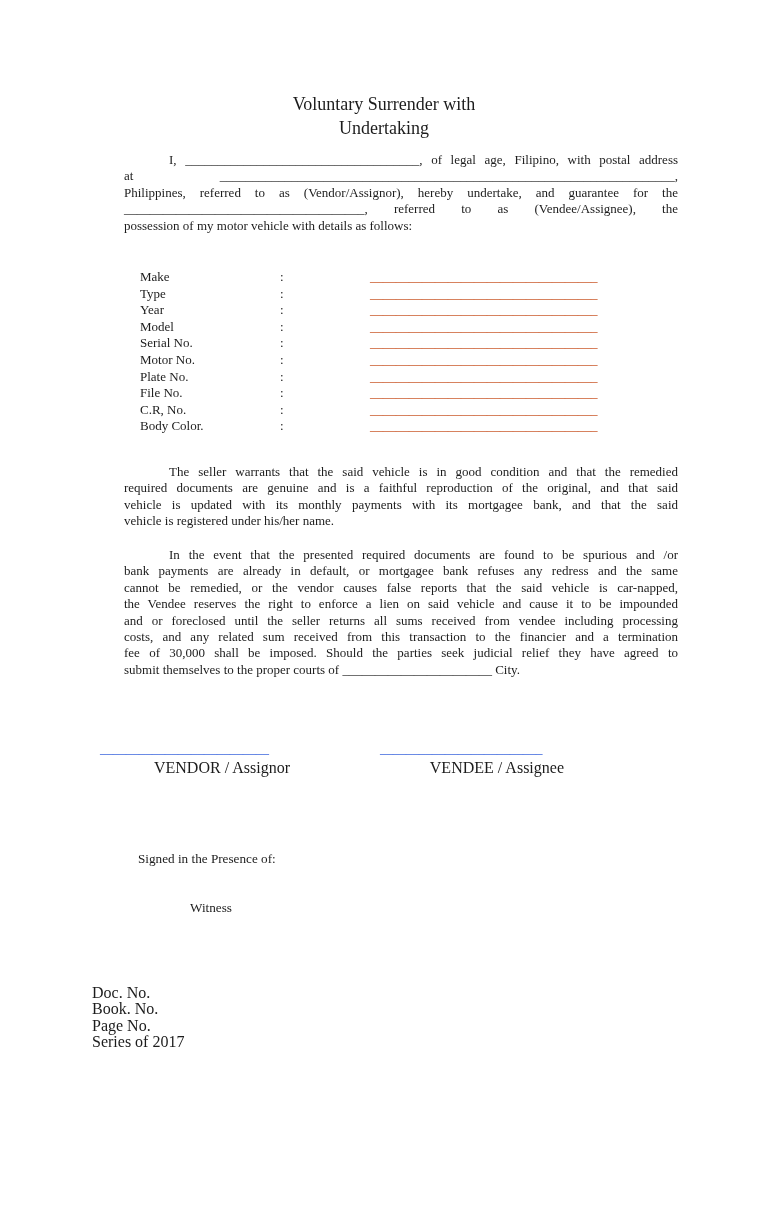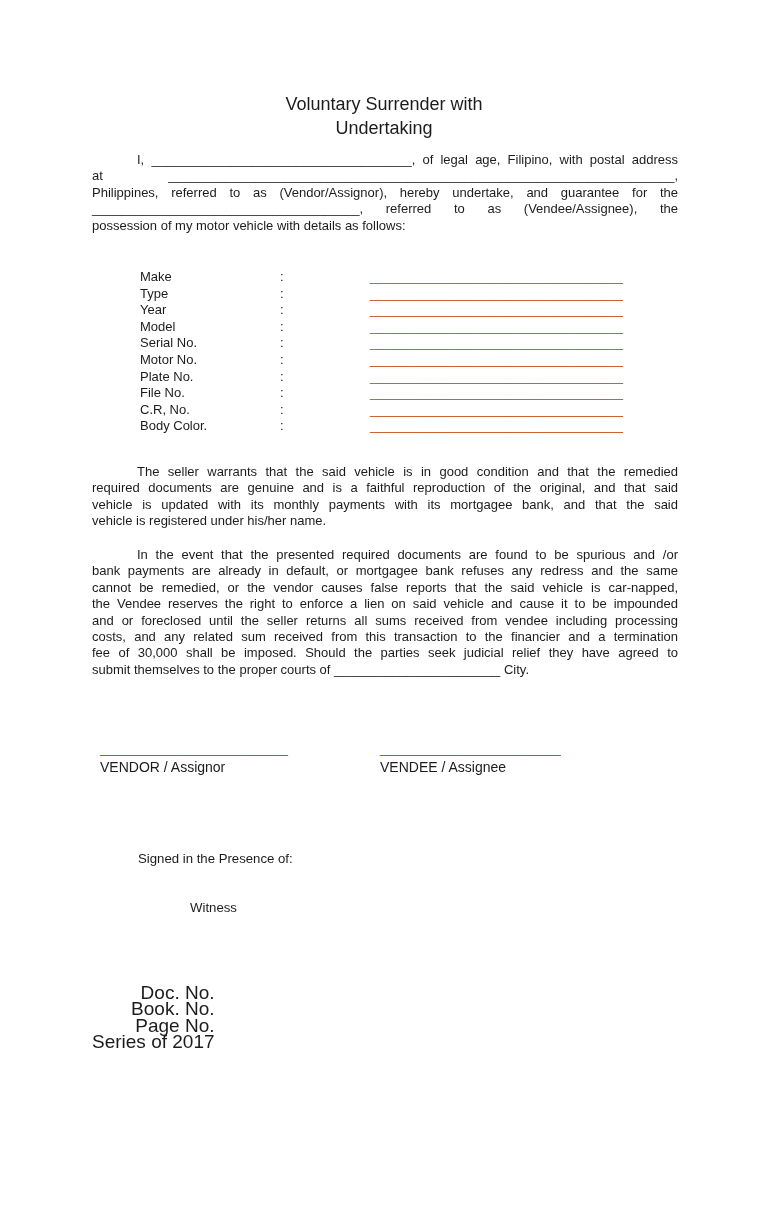--- a/index.html
+++ b/index.html
@@ -1,62 +1,63 @@
 <!DOCTYPE html>
 <html><head>
 <meta charset="utf-8">
 <style>
   html,body { margin:0; padding:0; }
   body { background:#ffffff; }
   .page {
     position:relative;
     width:768px; height:1208px;
     background:#ffffff;
-    font-family:Liberation Sans, sans-serif;
+    font-family:Liberation Serif, serif;
     color:#1c1c1c;
     overflow:hidden;
     border-radius:6px;
   }
   .doc-title {
     position:absolute; top:92px; left:0; width:768px;
     text-align:center;
     font-size:18px; font-weight:400; line-height:24px;
     margin:0;
   }
   .para {
     position:absolute; left:92px; width:586px;
     font-size:13px; line-height:16.4px;
   }
   .para .line {
     white-space:nowrap;
     text-align:justify;
     text-align-last:justify;
+    margin-left:32px;
   }
   .para .line.first { text-indent:45px; }
   .para .line.last  { text-align-last:left; }
   .intro    { top:152px; }
   .warranty { top:464px; }
   .clause   { top:547px; }
 
   .details { position:absolute; left:92px; top:269px; width:586px; font-size:13px; }
   .drow    { position:relative; height:16.6px; }
   .dlabel  { position:absolute; left:48px;  top:0; }
   .dcolon  { position:absolute; left:188px; top:0; }
   .dblank  { position:absolute; left:278px; top:0; color:#c2410c; white-space:nowrap; }
 
   .sig { position:absolute; top:741px; font-size:13px; }
   .sig-left  { left:100px; width:190px; }
   .sig-right { left:380px; width:184px; }
   .sigline  { color:#1d4ed8; white-space:nowrap; line-height:15px; }
-  .siglabel { text-align:left; padding-top:3px; font-size:14px; }
+  .siglabel { text-align:right; padding-top:3px; font-size:16px; }
 
   .presence { position:absolute; left:138px; top:851px; font-size:13.2px; }
   .witness  { position:absolute; left:190px; top:900px; font-size:13.2px; }
 
-  .notary { position:absolute; left:92px; top:985px; font-size:19px; line-height:16.4px;text-align:right; }
+  .notary { position:absolute; left:92px; top:985px; font-size:16px; line-height:16.4px; }
 </style>
 </head>
 <body>
 
 <div class="page">
 
   <h1 class="doc-title">
     <div>Voluntary Surrender with</div>
     <div>Undertaking</div>
   </h1>

